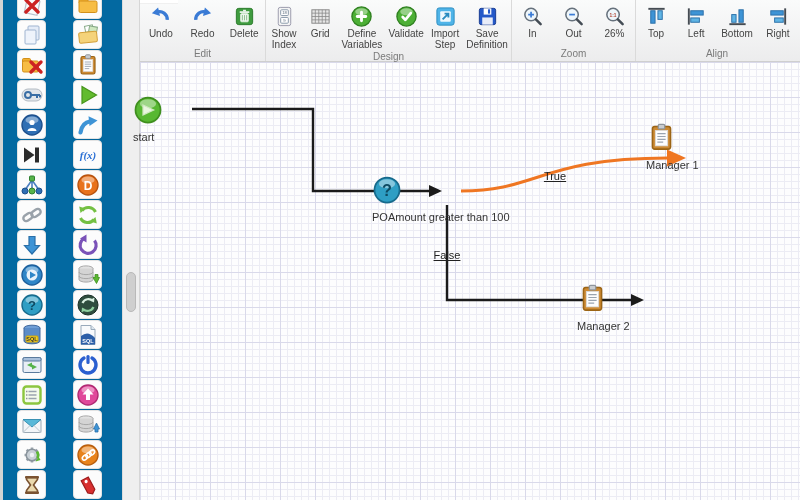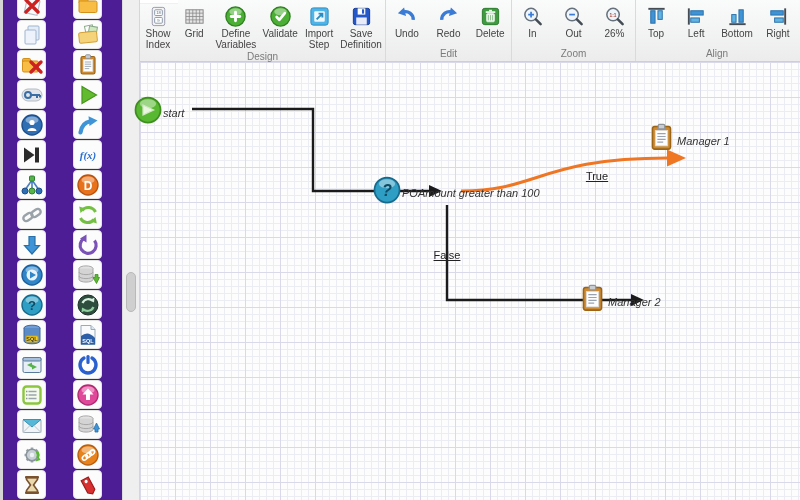--- a/index.html
+++ b/index.html
@@ -1,21 +1,21 @@
 <!DOCTYPE html>
 <html><head>
 <meta charset="utf-8">
 <style>
   * { margin:0; padding:0; box-sizing:border-box; }
   html,body { width:800px; height:500px; overflow:hidden; font-family:"Liberation Sans", sans-serif; }
   #app { position:relative; width:800px; height:500px; background:#f4f4f4; }
 
   
   #sidebar { position:absolute; left:0; top:0; width:122px; height:500px;
-             background:#4c1d95; border-left:3px solid #d4d4d4; overflow:hidden; }
+             background:#0369a1; border-left:3px solid #d4d4d4; overflow:hidden; }
   #palette-grid { position:absolute; left:14px; top:-10px; display:grid;
                   grid-template-columns:29px 29px; gap:1px 27px; }
   .p-item { width:29px; height:29px; background:#fcfcfc; border:1px solid #e3e3e3;
             border-radius:4px; display:flex; align-items:center; justify-content:center;
             box-shadow:0 1px 1px rgba(0,0,0,.05); cursor:pointer; }
   .p-item svg { display:block; }
 
   #side-scroll { position:absolute; left:122px; top:0; width:18px; height:500px;
                  background:#efefef; border-left:1px solid #dcdcdc; border-right:1px solid #d6d6d6; }
   #side-scroll .thumb { position:absolute; left:3px; top:272px; width:10px; height:40px;
@@ -39,21 +39,21 @@
   
   #canvas { position:absolute; left:140px; top:62px; width:660px; height:438px;
             background-color:#fdfdfe;
             background-image:
               linear-gradient(#d9d9ea 1px, transparent 1px),
               linear-gradient(90deg, #d9d9ea 1px, transparent 1px),
               linear-gradient(#ececf4 1px, transparent 1px),
               linear-gradient(90deg, #ececf4 1px, transparent 1px);
             background-size:35px 35px, 35px 35px, 7px 7px, 7px 7px; }
   #edges { position:absolute; left:0; top:0; width:660px; height:438px; }
-  .node { position:absolute; display:flex; flex-direction:row; align-items:center; cursor:pointer;font-style:italic; }
+  .node { position:absolute; display:flex; flex-direction:column; cursor:pointer; }
   .node-label { font-size:11px; color:#333; margin-top:2px; white-space:nowrap; }
   .edge-label { position:absolute; font-size:11px; color:#222; text-align:center; width:50px; }
 </style>
 </head>
 <body>
 
 <div id="app">
 
   <div id="sidebar">
     <div id="palette-grid">
@@ -377,20 +377,56 @@
         </div>
       </div>
   </div>
   <div id="side-scroll">
     <div class="thumb"></div>
   </div>
 
   <div id="toolbar">
     <div class="ribbon-tab"></div>
 
+    <div class="tb-group" style="width:126px">
+      <div class="tb-row">
+        <div class="tb-btn">
+          <span class="tb-icon">
+              <svg viewBox="0 0 24 24" width="23" height="23" style="overflow:visible">
+                <path d="M19 15.5 A 8 8 0 0 0 8 7.5" fill="none" stroke="#3a7bd5" stroke-width="3.4"></path>
+                <polygon points="9.5,2.5 3,8.5 11.5,11.5" fill="#3a7bd5"></polygon>
+              </svg>
+            </span>
+          <span class="tb-label">Undo</span>
+        </div>
+        <div class="tb-btn">
+          <span class="tb-icon">
+              <svg viewBox="0 0 24 24" width="23" height="23" style="overflow:visible">
+                <path d="M5 15.5 A 8 8 0 0 1 16 7.5" fill="none" stroke="#3a7bd5" stroke-width="3.4"></path>
+                <polygon points="14.5,2.5 21,8.5 12.5,11.5" fill="#3a7bd5"></polygon>
+              </svg>
+            </span>
+          <span class="tb-label">Redo</span>
+        </div>
+        <div class="tb-btn">
+          <span class="tb-icon">
+              <svg viewBox="0 0 24 24" width="23" height="23" style="overflow:visible">
+                <rect x="3.5" y="3.5" width="17" height="17" rx="2.5" fill="#3f9b3f" stroke="#2a7a2a"></rect>
+                <rect x="8" y="9" width="8" height="8.5" rx="1" fill="#eef6ee" stroke="#dfeede"></rect>
+                <path d="M9.8 10.5 v5.5 M12 10.5 v5.5 M14.2 10.5 v5.5" stroke="#8fbf8f"></path>
+                <rect x="7" y="6.5" width="10" height="1.8" fill="#eef6ee"></rect>
+                <rect x="10.5" y="5" width="3" height="1.8" fill="#eef6ee"></rect>
+              </svg>
+            </span>
+          <span class="tb-label">Delete</span>
+        </div>
+      </div>
+      <div class="tb-group-label">Edit</div>
+    </div>
+
     <div class="tb-group" style="width:246px">
       <div class="tb-row">
         <div class="tb-btn">
           <span class="tb-icon">
               <svg viewBox="0 0 24 24" width="23" height="23" style="overflow:visible">
                 <rect x="5.5" y="2.5" width="13" height="19" rx="2" fill="#f4f4f4" stroke="#99a"></rect>
                 <rect x="8" y="5" width="8" height="6" rx="1" fill="#fff" stroke="#8898a8"></rect>
                 <rect x="8" y="13" width="8" height="6" rx="1" fill="#fff" stroke="#8898a8"></rect>
                 <text x="12" y="9.6" text-anchor="middle" font-size="4.4" fill="#567">18</text>
                 <text x="12" y="17.6" text-anchor="middle" font-size="4.4" fill="#567">9</text>
@@ -447,56 +483,20 @@
                 <rect x="8" y="3.5" width="8" height="6.5" fill="#fff"></rect>
                 <rect x="12.5" y="4.5" width="2.2" height="4.5" fill="#2458c8"></rect>
                 <rect x="6.5" y="13" width="11" height="7.5" fill="#e8ecf8"></rect>
               </svg>
             </span>
           <span class="tb-label">Save
 Definition</span>
         </div>
       </div>
       <div class="tb-group-label">Design</div>
-    </div>
-
-    <div class="tb-group" style="width:126px">
-      <div class="tb-row">
-        <div class="tb-btn">
-          <span class="tb-icon">
-              <svg viewBox="0 0 24 24" width="23" height="23" style="overflow:visible">
-                <path d="M19 15.5 A 8 8 0 0 0 8 7.5" fill="none" stroke="#3a7bd5" stroke-width="3.4"></path>
-                <polygon points="9.5,2.5 3,8.5 11.5,11.5" fill="#3a7bd5"></polygon>
-              </svg>
-            </span>
-          <span class="tb-label">Undo</span>
-        </div>
-        <div class="tb-btn">
-          <span class="tb-icon">
-              <svg viewBox="0 0 24 24" width="23" height="23" style="overflow:visible">
-                <path d="M5 15.5 A 8 8 0 0 1 16 7.5" fill="none" stroke="#3a7bd5" stroke-width="3.4"></path>
-                <polygon points="14.5,2.5 21,8.5 12.5,11.5" fill="#3a7bd5"></polygon>
-              </svg>
-            </span>
-          <span class="tb-label">Redo</span>
-        </div>
-        <div class="tb-btn">
-          <span class="tb-icon">
-              <svg viewBox="0 0 24 24" width="23" height="23" style="overflow:visible">
-                <rect x="3.5" y="3.5" width="17" height="17" rx="2.5" fill="#3f9b3f" stroke="#2a7a2a"></rect>
-                <rect x="8" y="9" width="8" height="8.5" rx="1" fill="#eef6ee" stroke="#dfeede"></rect>
-                <path d="M9.8 10.5 v5.5 M12 10.5 v5.5 M14.2 10.5 v5.5" stroke="#8fbf8f"></path>
-                <rect x="7" y="6.5" width="10" height="1.8" fill="#eef6ee"></rect>
-                <rect x="10.5" y="5" width="3" height="1.8" fill="#eef6ee"></rect>
-              </svg>
-            </span>
-          <span class="tb-label">Delete</span>
-        </div>
-      </div>
-      <div class="tb-group-label">Edit</div>
     </div>
 
     <div class="tb-group" style="width:124px">
       <div class="tb-row">
         <div class="tb-btn">
           <span class="tb-icon">
               <svg viewBox="0 0 24 24" width="23" height="23" style="overflow:visible">
                 <circle cx="10.5" cy="10" r="6.5" fill="#eef6fb" stroke="#66717c" stroke-width="1.6"></circle>
                 <path d="M15.5 15 L20.5 20" stroke="#444c55" stroke-width="2.6" stroke-linecap="round"></path>
                 <path d="M10.5 7 v6 M7.5 10 h6" stroke="#3a7bd5" stroke-width="1.8"></path>
@@ -578,21 +578,21 @@
   <div id="canvas">
     <svg id="edges">
       <path d="M52 47 L173 47 L173 129 L290 129" fill="none" stroke-width="2.4" stroke="#1b1b1b"></path>
       <polygon points="289,123 302,129 289,135" fill="#1b1b1b"></polygon>
       <path d="M321 129 C398 129 402 96 528 96" fill="none" stroke-width="3" stroke="#ef7622"></path>
       <polygon points="527,87.5 546,96 527,104.5" fill="#ef7622"></polygon>
       <path d="M307 143 L307 238 L492 238" fill="none" stroke-width="2.4" stroke="#1b1b1b"></path>
       <polygon points="491,232 504,238 491,244" fill="#1b1b1b"></polygon>
     </svg>
 
-    <div class="edge-label" style="left:432px; top:108px;text-decoration:underline;">True</div>
+    <div class="edge-label" style="left:390px; top:108px;text-decoration:underline;">True</div>
     <div class="edge-label" style="left:282px; top:187px;text-decoration:underline;">False</div>
 
     <div class="node" style="left:-7px; top:33px; width:90px;">
       <span><svg viewBox="0 0 24 24" width="30" height="30" style="overflow:visible">
             <circle cx="12" cy="12" r="10" fill="#58b832" stroke="#3f8f1f" stroke-width="1.4"></circle>
             <ellipse cx="12" cy="7" rx="6.5" ry="3.6" fill="rgba(255,255,255,.42)"></ellipse>
             <polygon points="8,8 16.5,12 8,16" fill="#eaf6e0" stroke="#cfe8c0"></polygon>
           </svg></span>
       <span class="node-label">start</span>
     </div>

